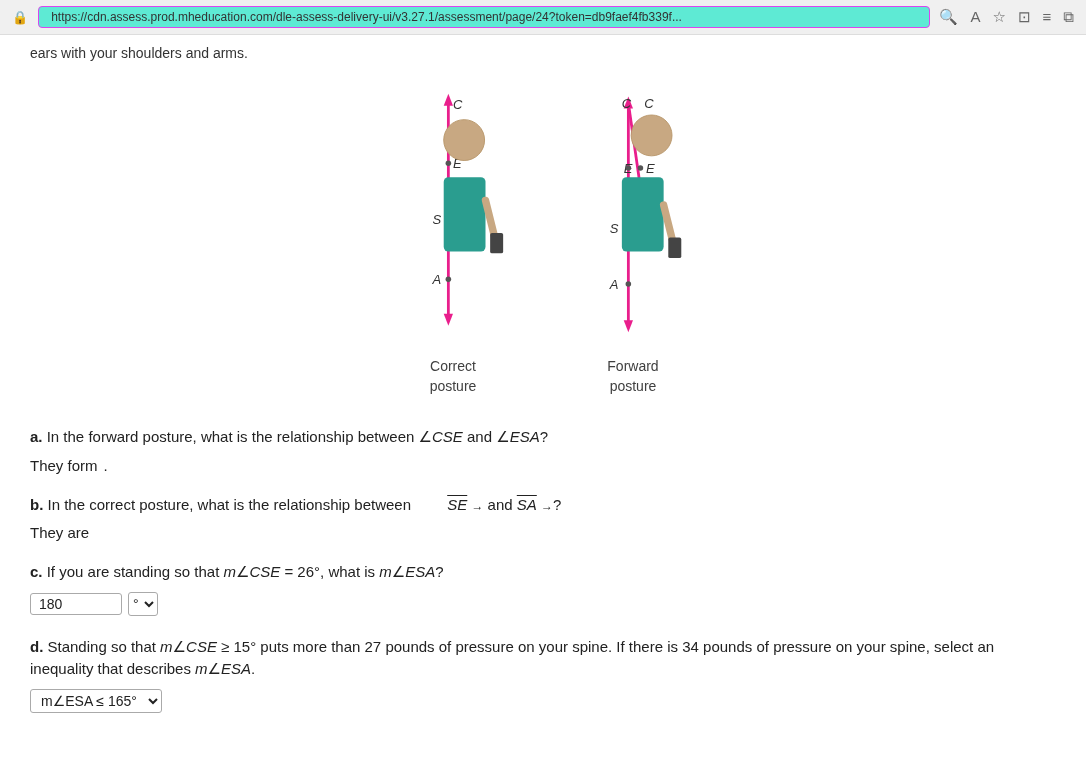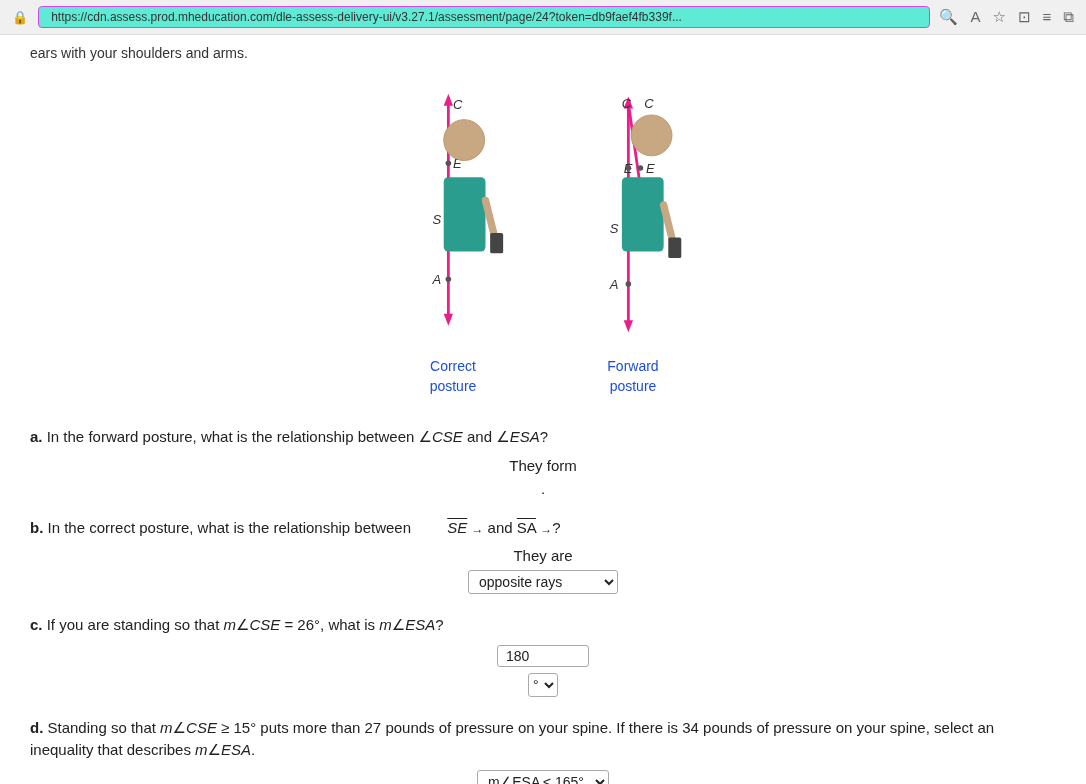--- a/index.html
+++ b/index.html
@@ -66,21 +66,21 @@
     .posture-figure {
       display: flex;
       flex-direction: column;
       align-items: center;
       gap: 8px;
     }
 
     .posture-label {
       text-align: center;
       font-size: 14px;
-      color: #1d4ed8;
+      color: #404040;
       line-height: 1.4;
     }
 
     
     .figure-svg {
       width: 120px;
       height: 260px;
     }
 
     .questions-section {
@@ -101,21 +101,20 @@
     .question-label {
       font-weight: bold;
     }
 
     .answer-row {
       display: flex;
       align-items: center;
       gap: 6px;
       font-size: 15px;
       flex-wrap: wrap;
-      flex-direction: column;
     }
 
     .answer-row select {
       border: 1px solid #aaa;
       border-radius: 3px;
       padding: 2px 6px;
       font-size: 14px;
       background: white;
       color: #222;
       cursor: pointer;
@@ -230,30 +229,24 @@
         <span>.</span>
       </div>
     </div>
 
     <div class="question-block">
       <p class="question-text">
         <span class="question-label">b.</span>
         In the correct posture, what is the relationship between
         <span style="text-decoration:overline; font-style:italic;margin-left:32px;">SE</span> <span style="font-size:12px;">→</span>
         and
-        <span style="text-decoration:overline; ">SA</span> <span style="font-size:12px;">→</span>?
+        <span style="text-decoration:overline; font-style:italic;">SA</span> <span style="font-size:12px;">→</span>?
       </p>
       <div class="answer-row">
         <span>They are</span>
-        <select>
-          <option value="opposite rays" selected="">opposite rays</option>
-          <option value="parallel rays">parallel rays</option>
-          <option value="perpendicular rays">perpendicular rays</option>
-          <option value="the same ray">the same ray</option>
-        </select>
       </div>
     </div>
 
     <div class="question-block">
       <p class="question-text">
         <span class="question-label">c.</span>
         If you are standing so that <em>m</em>∠<em>CSE</em> = 26°, what is <em>m</em>∠<em>ESA</em>?
       </p>
       <div class="answer-row">
         <input type="text" value="180" style="">

